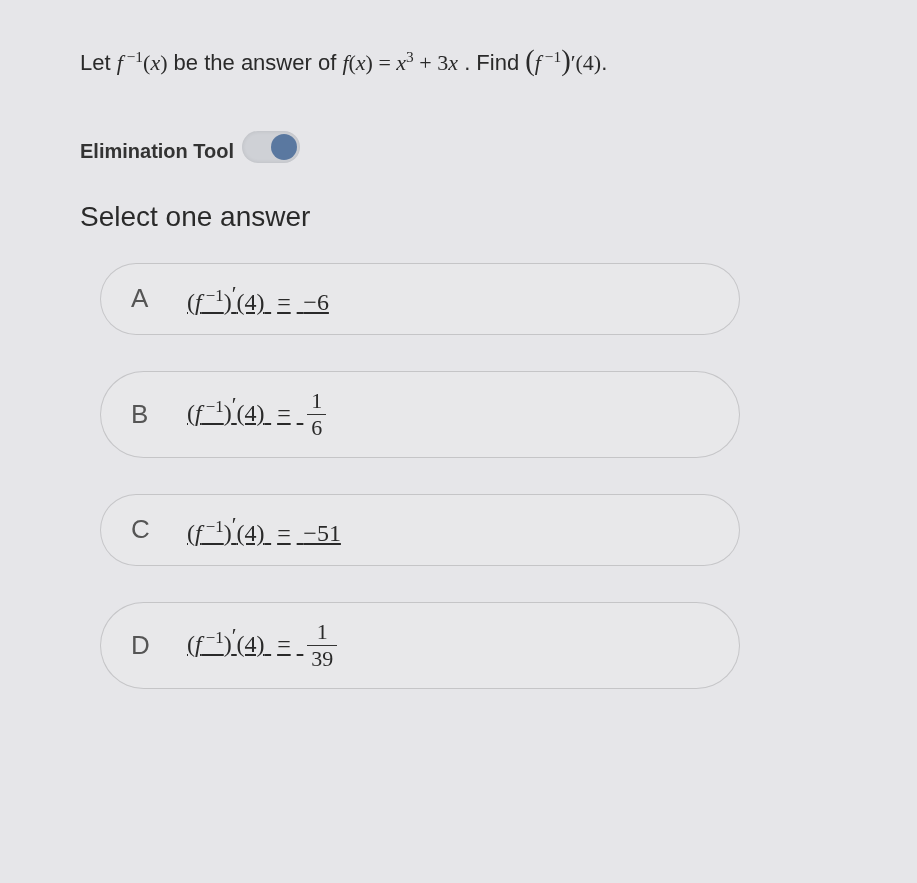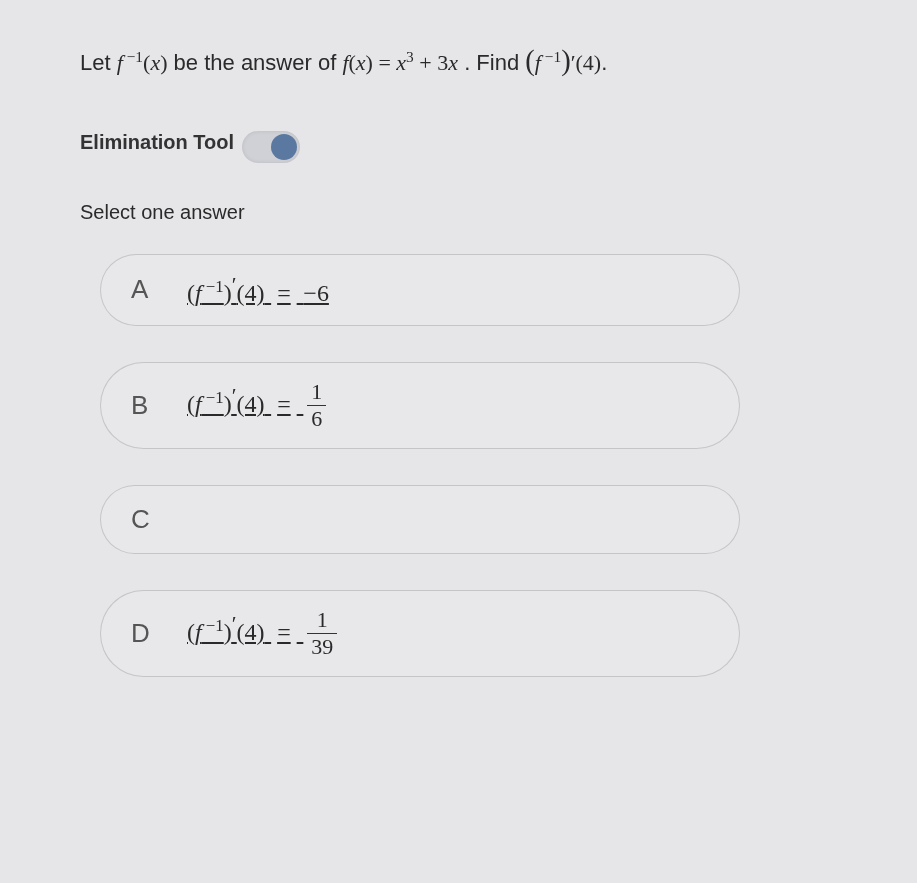--- a/index.html
+++ b/index.html
@@ -15,37 +15,37 @@
     font-size: 22px;
     margin-bottom: 48px;
     line-height: 1.5;
   }
   .math { font-family: 'Times New Roman', serif; font-style: italic; }
   .math .sup { font-size: 0.7em; vertical-align: super; font-style: normal; }
   .math .subminus { font-size: 0.7em; vertical-align: super; font-style: normal; }
   .nomath { font-style: normal; }
   .elim-row {
     display: flex;
-    align-items: flex-start;
+    align-items: flex-end;
     gap: 8px;
     margin-bottom: 38px;
   }
   .elim-label { font-size: 20px; font-weight: 600; color: #333; }
   .toggle {
     width: 58px; height: 32px; border-radius: 16px;
     background: #cfd1d6; position: relative;
     box-shadow: inset 0 0 4px rgba(0,0,0,0.1);
     cursor: pointer;
   }
   .toggle .knob {
     position: absolute; top: 3px; right: 3px;
     width: 26px; height: 26px; border-radius: 50%;
     background: #5a78a0;
   }
-  .prompt { font-size: 20px; font-weight: 500; margin-bottom: 30px; }
+  .prompt { font-size: 28px; font-weight: 500; margin-bottom: 30px; }
   .options { display: flex; flex-direction: column; gap: 36px; padding-left: 20px; }
   .option {
     display: flex; align-items: center;
     border: 1px solid rgba(0,0,0,0.15);
     border-radius: 999px;
     padding: 18px 30px;
     max-width: 640px;
     cursor: pointer;
     background: rgba(255,255,255,0.08);
   }
@@ -107,20 +107,25 @@
       <span class="eq">=</span>
       <span class="frac">
         <span class="num">1</span>
         <span class="den">6</span>
       </span>
     </div>
   </div>
 
   <div class="option">
     <div class="opt-letter">C</div>
+    <div class="opt-body">
+      <span class="fexpr"><span class="paren">(</span><span class="f">f</span><span class="inv">&nbsp;−1</span><span class="paren">)</span><span class="prime">′</span><span class="paren">(4)</span></span>
+      <span class="eq">=</span>
+      <span class="fexpr">−51</span>
+    </div>
   </div>
 
   <div class="option">
     <div class="opt-letter">D</div>
     <div class="opt-body">
       <span class="fexpr"><span class="paren">(</span><span class="f">f</span><span class="inv">&nbsp;−1</span><span class="paren">)</span><span class="prime">′</span><span class="paren">(4)</span></span>
       <span class="eq">=</span>
       <span class="frac">
         <span class="num">1</span>
         <span class="den">39</span>

